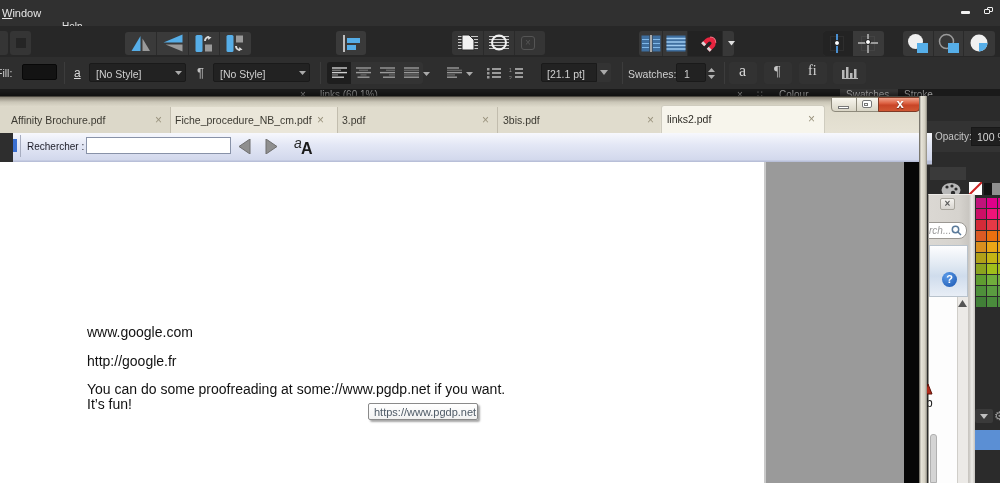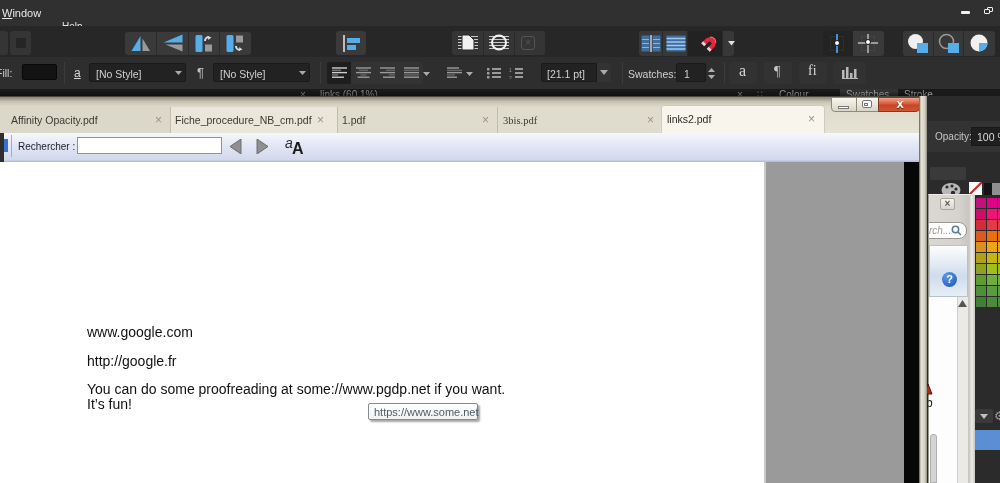--- a/index.html
+++ b/index.html
@@ -402,53 +402,53 @@
   <div class="abs" style="left:930px;top:434px;width:7px;height:49px;background:#d4d4d4;border:1px solid #b0b0b0;border-radius:3px 3px 0 0;"></div>
 </div>
 
 <div class="abs" style="left:0;top:91px;width:927px;height:5px;background:linear-gradient(#1a1a1a00,#00000066);"></div>
 
 <div class="abs" style="left:0;top:96px;width:927px;height:1px;background:#4a473f;"></div>
 
 <div class="abs" style="left:0;top:97px;width:919px;height:36px;background:linear-gradient(#8a8478 0px,#c9c5b6 5px,#dfdbcc 10px,#e6e2d4 36px);">
 
   <div class="abs" style="left:0;bottom:0;width:170px;height:26px;background:#dcd8c9;"></div>
-  <div class="abs" style="left:11px;bottom:7px;color:#3c3a32;font-size:10.5px;">Affinity Opacity.pdf</div>
+  <div class="abs" style="left:11px;bottom:7px;color:#3c3a32;font-size:10.5px;">Affinity Brochure.pdf</div>
   <div class="abs" style="left:155px;bottom:6px;color:#9a937e;font-size:12px;">×</div>
   <div class="abs" style="left:170px;bottom:0;width:1px;height:26px;background:#c2bdae;"></div>
   <div class="abs" style="left:171px;bottom:0;width:166px;height:26px;background:#eae6d9;"></div>
   <div class="abs" style="left:175px;bottom:7px;color:#3c3a32;font-size:10.5px;">Fiche_procedure_NB_cm.pdf</div>
   <div class="abs" style="left:317px;bottom:6px;color:#9a937e;font-size:12px;">×</div>
   <div class="abs" style="left:337px;bottom:0;width:1px;height:26px;background:#c2bdae;"></div>
   <div class="abs" style="left:338px;bottom:0;width:159px;height:26px;background:#e0dccd;"></div>
-  <div class="abs" style="left:342px;bottom:7px;color:#3c3a32;font-size:10.5px;">1.pdf</div>
+  <div class="abs" style="left:342px;bottom:7px;color:#3c3a32;font-size:10.5px;">3.pdf</div>
   <div class="abs" style="left:482px;bottom:6px;color:#9a937e;font-size:12px;">×</div>
   <div class="abs" style="left:497px;bottom:0;width:1px;height:26px;background:#c2bdae;"></div>
   <div class="abs" style="left:498px;bottom:0;width:162px;height:26px;background:#e0dccd;"></div>
-  <div class="abs" style="left:503px;bottom:7px;color:#3c3a32;font-size:10.5px;font-family:Liberation Serif, serif;">3bis.pdf</div>
+  <div class="abs" style="left:503px;bottom:7px;color:#3c3a32;font-size:10.5px;">3bis.pdf</div>
   <div class="abs" style="left:647px;bottom:6px;color:#9a937e;font-size:12px;">×</div>
 
   <div class="abs" style="left:661px;bottom:0;width:164px;height:28px;background:#f7f5ec;border:1px solid #cfccbf;border-bottom:none;border-radius:3px 3px 0 0;"></div>
   <div class="abs" style="left:667px;bottom:8px;color:#2e2c26;font-size:10.5px;">links2.pdf</div>
   <div class="abs" style="left:808px;bottom:7px;color:#9a937e;font-size:12px;">×</div>
 </div>
 
 <div id="captionbtns">
   <div class="abs" style="left:831px;top:97px;width:89px;height:15px;">
     <div class="abs" style="left:0;top:0;width:26px;height:15px;background:linear-gradient(#f8f6ee,#d9d5c6);border:1px solid #8e8a7c;border-radius:0 0 0 4px;"></div>
     <div class="abs" style="left:7px;top:9px;width:11px;height:3px;background:#fff;border:1px solid #777;"></div>
     <div class="abs" style="left:25px;top:0;width:23px;height:15px;background:linear-gradient(#f8f6ee,#d9d5c6);border:1px solid #8e8a7c;"></div>
     <div class="abs" style="left:31px;top:3px;width:10px;height:8px;border:1px solid #777;background:#fff;border-radius:2px;"></div>
     <div class="abs" style="left:33px;top:6px;width:4px;height:3px;border:1px solid #777;"></div>
     <div class="abs" style="left:47px;top:0;width:42px;height:15px;background:linear-gradient(#efa58e 0%,#dd6243 40%,#c84527 55%,#d05733 100%);border:1px solid #7e3a26;border-radius:0 0 4px 0;"></div>
     <div class="abs" style="left:61px;top:-1px;width:16px;height:16px;color:#fff;font-size:13px;font-weight:bold;text-align:center;text-shadow:0 1px 1px #00000088;">x</div>
   </div>
 </div>
 
-<div class="abs" style="left:4px;top:133px;width:919px;height:32px;background:linear-gradient(#f7f8fd 0px,#e3e7f5 12px,#d2d8ec 27px,#b8bfd8 28px);border-bottom:1px solid #76767e;">
+<div class="abs" style="left:13px;top:133px;width:919px;height:32px;background:linear-gradient(#f7f8fd 0px,#e3e7f5 12px,#d2d8ec 27px,#b8bfd8 28px);border-bottom:1px solid #76767e;">
   <div class="abs" style="left:0;top:6px;width:4px;height:13px;background:#3a6fd0;"></div>
   <div class="abs" style="left:7px;top:2px;width:1px;height:22px;background:#a7adc0;"></div>
   <div class="abs" style="left:14px;top:8px;color:#1e1e28;font-size:10px;">Rechercher :</div>
   <div class="abs" style="left:73px;top:4px;width:145px;height:17px;background:#fff;border:1px solid #8892a8;"></div>
   <svg class="abs" style="left:226px;top:6px;" width="12" height="15">
       <polygon points="11,0 11,15 0,7.5" fill="#8f8f8f" stroke="#6e6e6e"></polygon>
     </svg>
   <svg class="abs" style="left:252px;top:6px;" width="12" height="15">
       <polygon points="1,0 1,15 12,7.5" fill="#8f8f8f" stroke="#6e6e6e"></polygon>
     </svg>
@@ -464,13 +464,13 @@
 <div class="abs" style="left:919px;top:96px;width:8px;height:387px;background:linear-gradient(90deg,#55524a 0px,#e8e5da 2px,#d2cec1 6px,#8b887e 8px);"></div>
 
 <div class="abs" style="left:87px;top:325px;width:600px;font-size:14px;line-height:14.35px;color:#111;white-space:pre;">www.google.com
 
 http://google.fr
 
 You can do some proofreading at some://www.pgdp.net if you want.
 It’s fun!</div>
 
 <div class="abs" style="left:368px;top:403px;width:110px;height:17px;background:linear-gradient(#ffffff,#f2f2f2);border:1px solid #8a8a8a;border-radius:2px;box-shadow:2px 2px 2px rgba(0,0,0,0.35);"></div>
-<div class="abs" style="left:374px;top:406px;color:#4e5a66;font-size:11px;">https://www.some.net</div>
+<div class="abs" style="left:374px;top:406px;color:#4e5a66;font-size:11px;">https://www.pgdp.net</div>
 
 </body></html>

